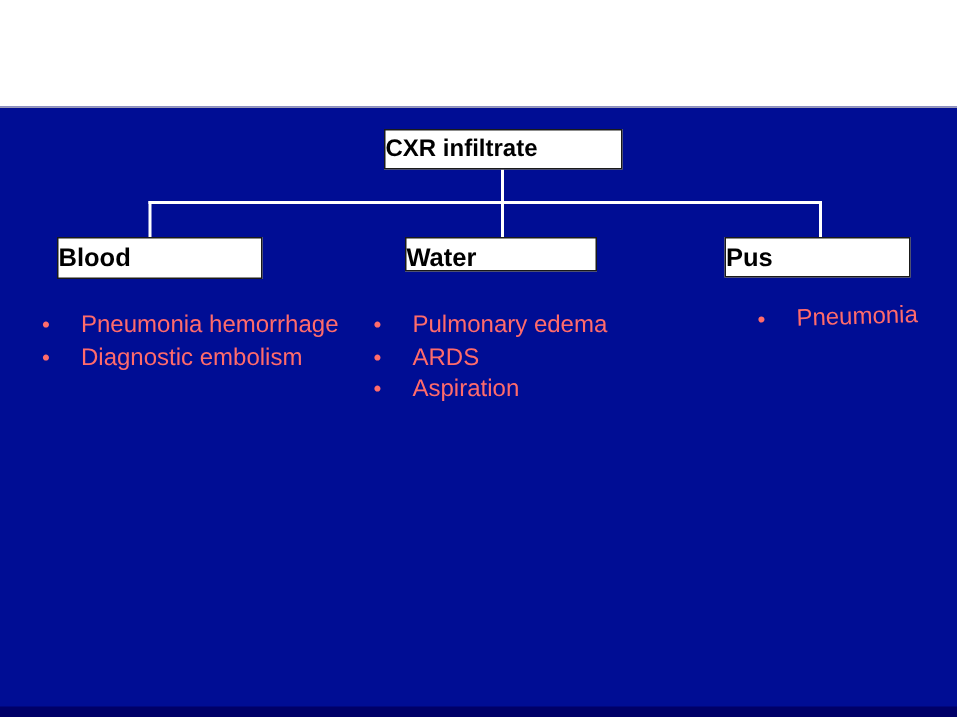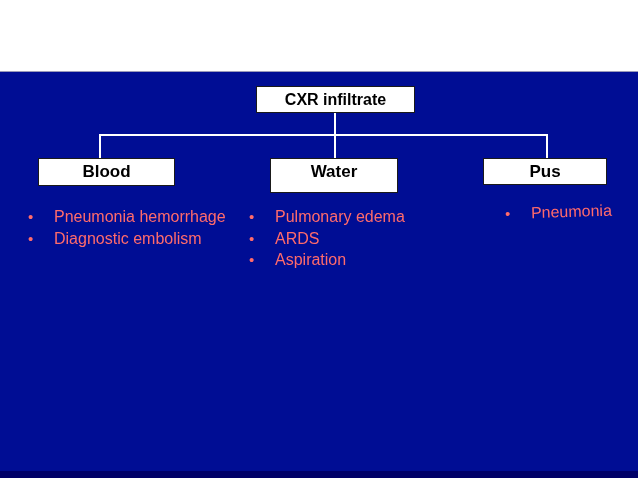--- a/index.html
+++ b/index.html
@@ -50,27 +50,27 @@
     background: #000068;
   }
 
   
   .dbox {
     position: absolute;
     background: #ffffff;
     border: 1px solid #1a1a1a;
     color: #000000;
     font-weight: 700;
-    text-align: center;
+    text-align: left;
     box-sizing: border-box;
   }
   .dbox span { display: inline-block; }
   .box-root   { left: 256px; top: 86px;  width: 159px; height: 27px; font-size: 16px; line-height: 25px; }
   .box-blood  { left: 38px;  top: 158px; width: 137px; height: 28px; font-size: 17px; line-height: 26px; }
-  .box-water  { left: 270px; top: 158px; width: 128px; height: 35px; font-size: 17px; line-height: 25px; }
+  .box-water  { left: 270px; top: 158px; width: 128px; height: 23px; font-size: 17px; line-height: 25px; }
   .box-pus    { left: 483px; top: 158px; width: 124px; height: 27px; font-size: 17px; line-height: 25px; }
 
   
   .cline { position: absolute; background: #ffffff; }
   .c-horizontal { left: 99px;  top: 134px; width: 449px; height: 2px; }
   .c-mid-drop   { left: 334px; top: 113px; width: 2px;  height: 45px; }
   .c-left-drop  { left: 99px;  top: 134px; width: 2px;  height: 24px; }
   .c-right-drop { left: 546px; top: 134px; width: 2px;  height: 24px; }
 
   

